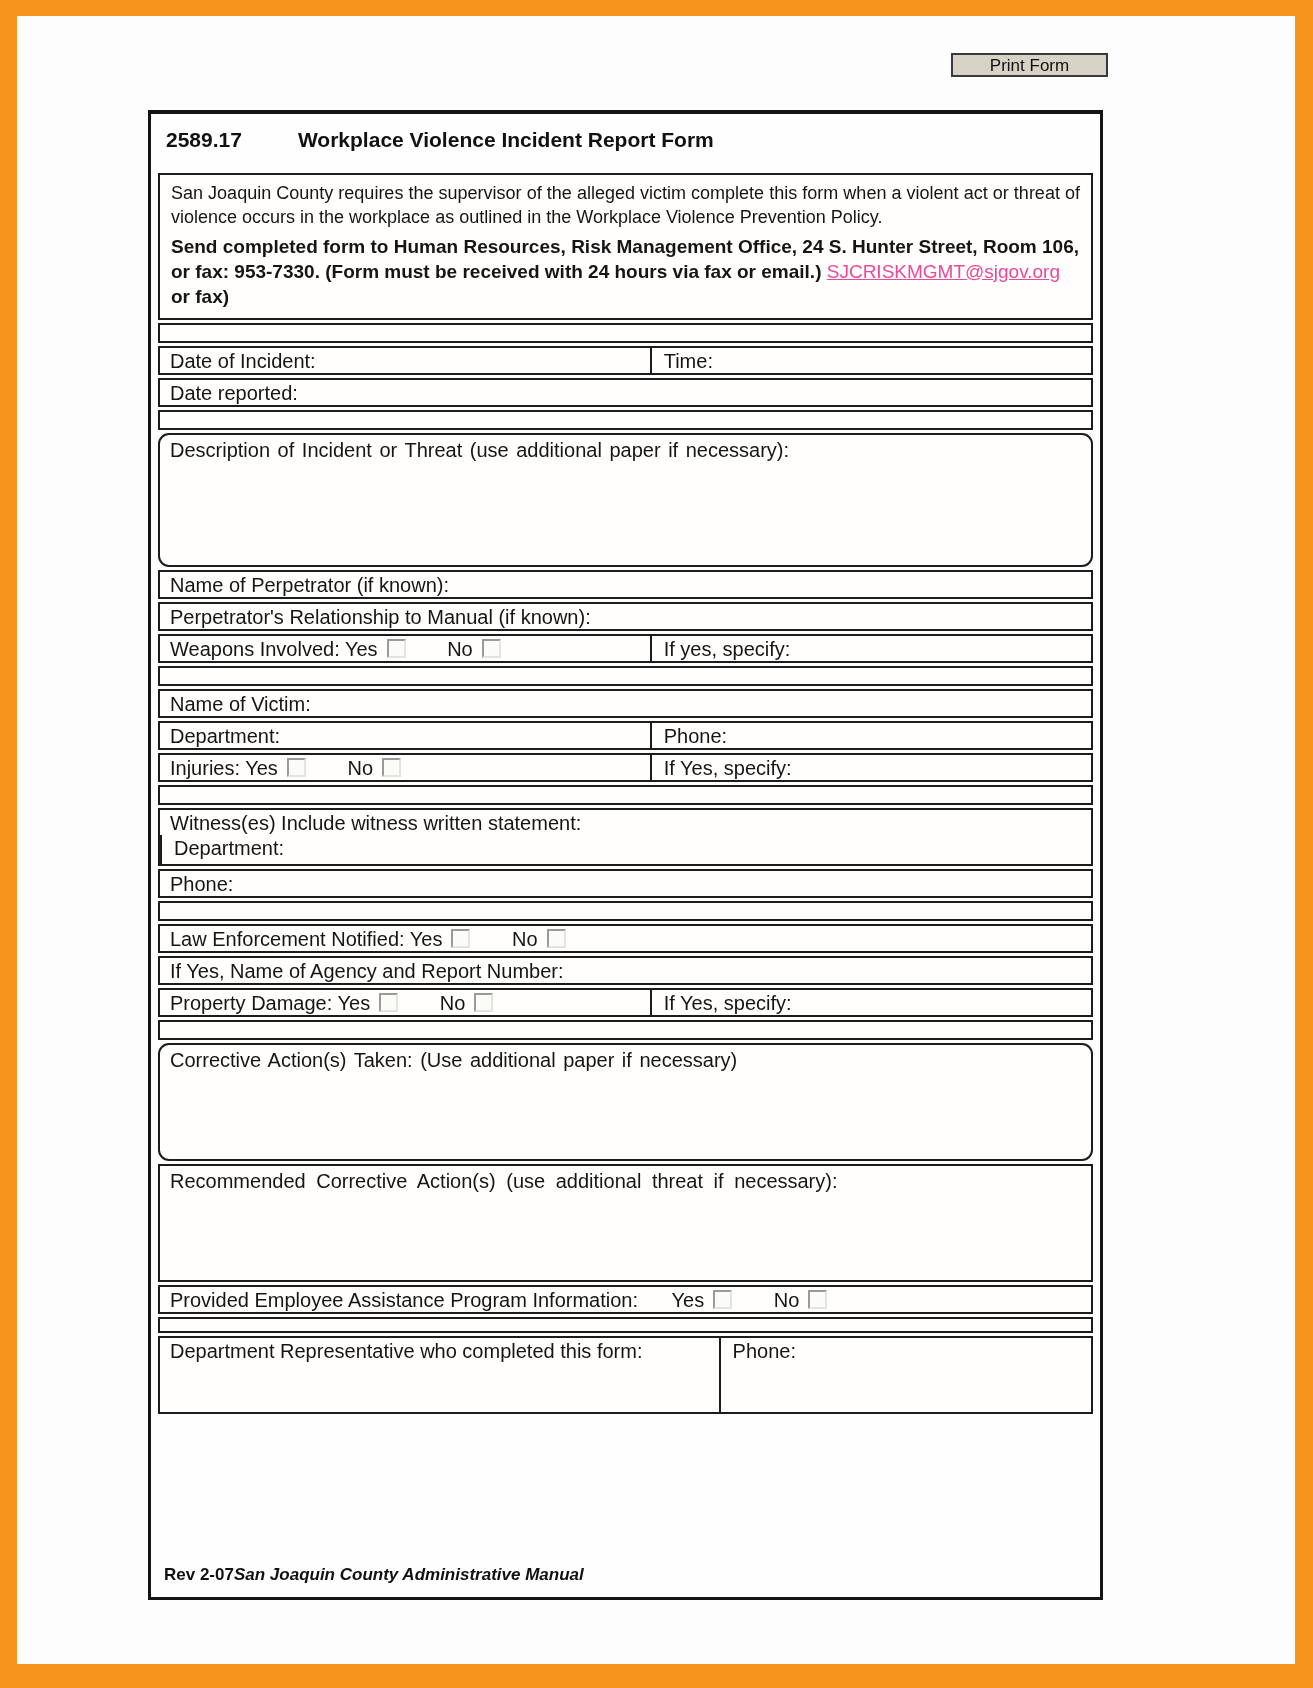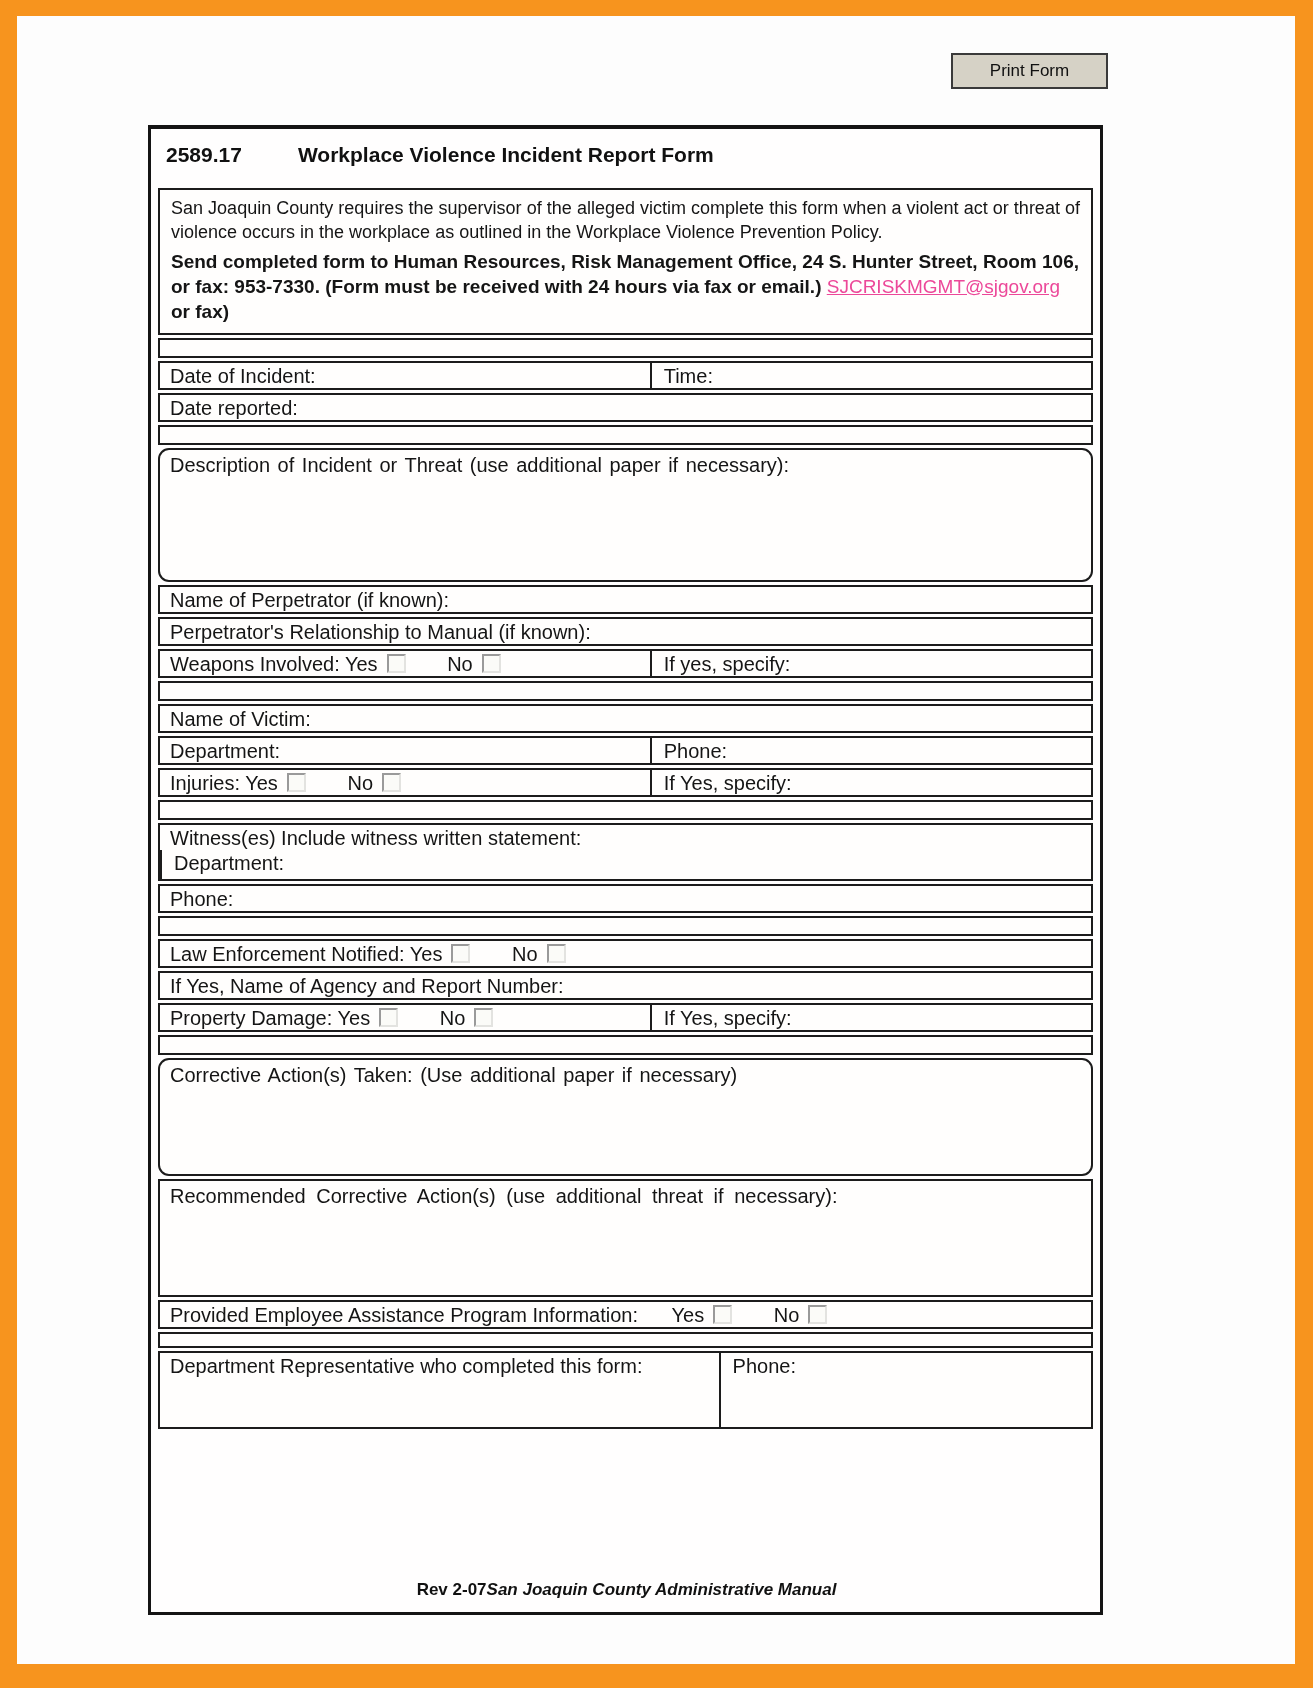--- a/index.html
+++ b/index.html
@@ -16,37 +16,37 @@
   }
   .page{
     position:relative;
     width:100%;height:100%;
     background:#fdfdfd;
     box-sizing:border-box;
   }
   .print-btn{
     position:absolute;
     top:37px;right:187px;
-    width:157px;height:36px;
+    width:157px;height:24px;
     background:#d6d2c6;
     border:2px solid #3a3a3a;
     font-family:"Liberation Sans",sans-serif;
     font-size:17px;color:#111;
     cursor:pointer;
   }
   .form-box{
     position:absolute;
     left:131px;top:94px;
     width:955px;height:1490px;
     box-sizing:border-box;
     background:#fffefe;
     border:3px solid #141414;
     border-top-width:4px;
     padding:6px 7px 8px 7px;
-    display:flex;flex-direction:column;margin-top:15px;
+    display:flex;flex-direction:column;
   }
   .title-row{
     padding:8px 6px 18px 8px;
     font-size:21px;font-weight:bold;color:#111;
   }
   .title-row .code{margin-right:56px;}
   .row{
     border:2px solid #1c1c1c;
     margin-top:3px;
     box-sizing:border-box;
@@ -112,21 +112,21 @@
     border-color:#9a9a9a #e3e3e0 #e3e3e0 #9a9a9a;
     vertical-align:-2px;
     margin-left:9px;
   }
   .yn{white-space:nowrap;}
   .gap28{margin-left:28px;}
   .gap36{margin-left:36px;}
   .freespace{flex:1;}
   .footer-row{
     display:flex;
-    justify-content:center;
+    justify-content:flex-start;
     align-items:flex-end;
     padding:0 4px 4px 6px;
     font-size:17px;font-weight:bold;color:#111;
   }
   .footer-row .manual{font-style:italic;}
 </style>
 </head>
 <body>
 
 <div class="frame">

